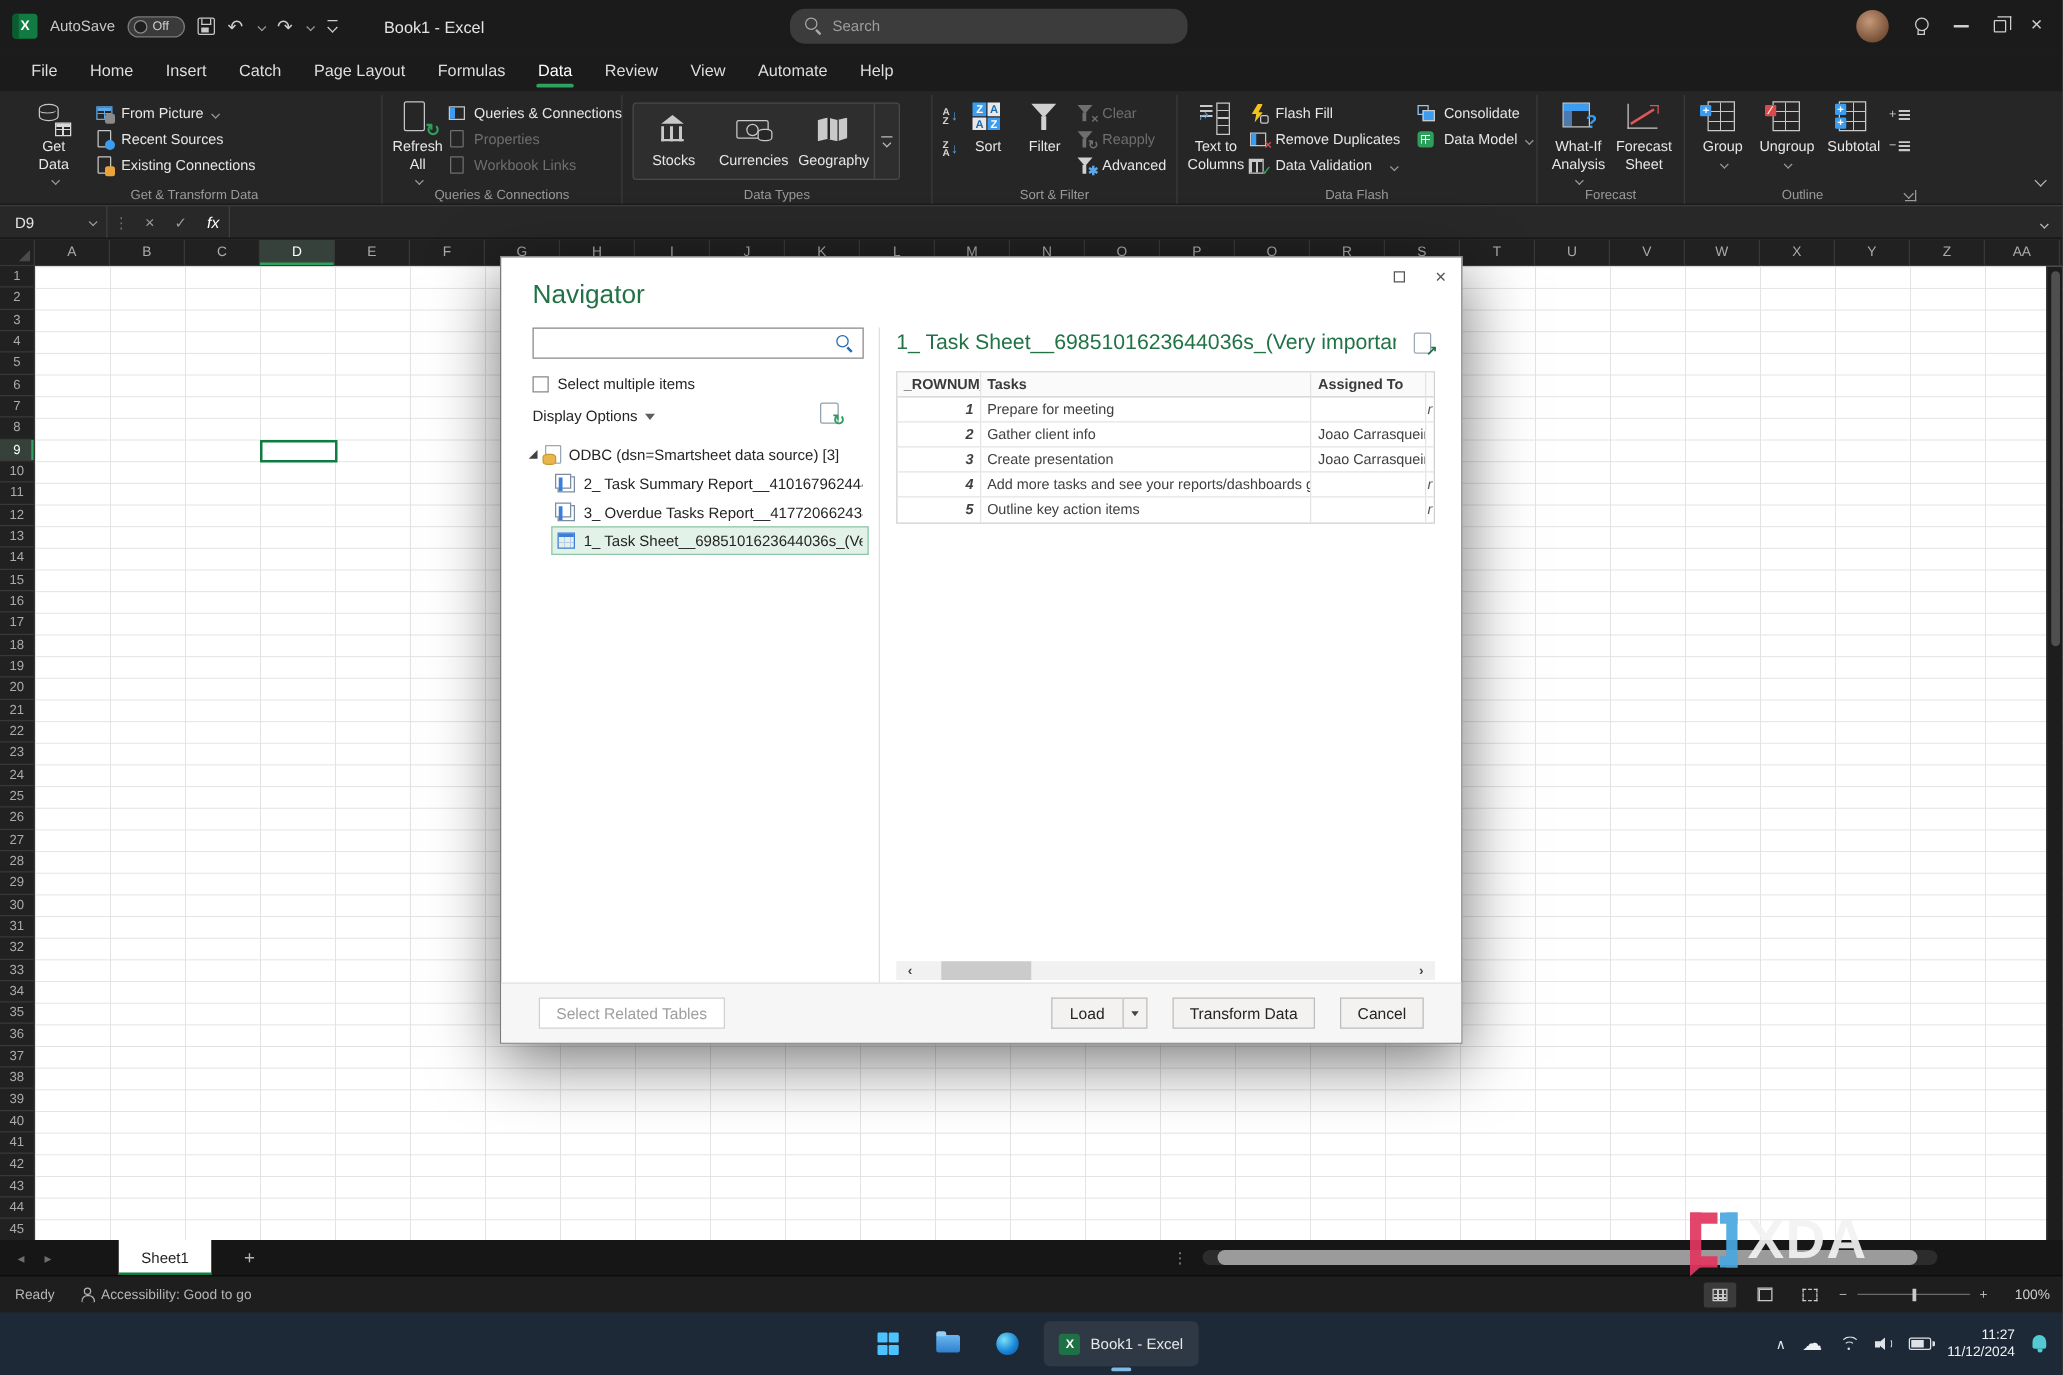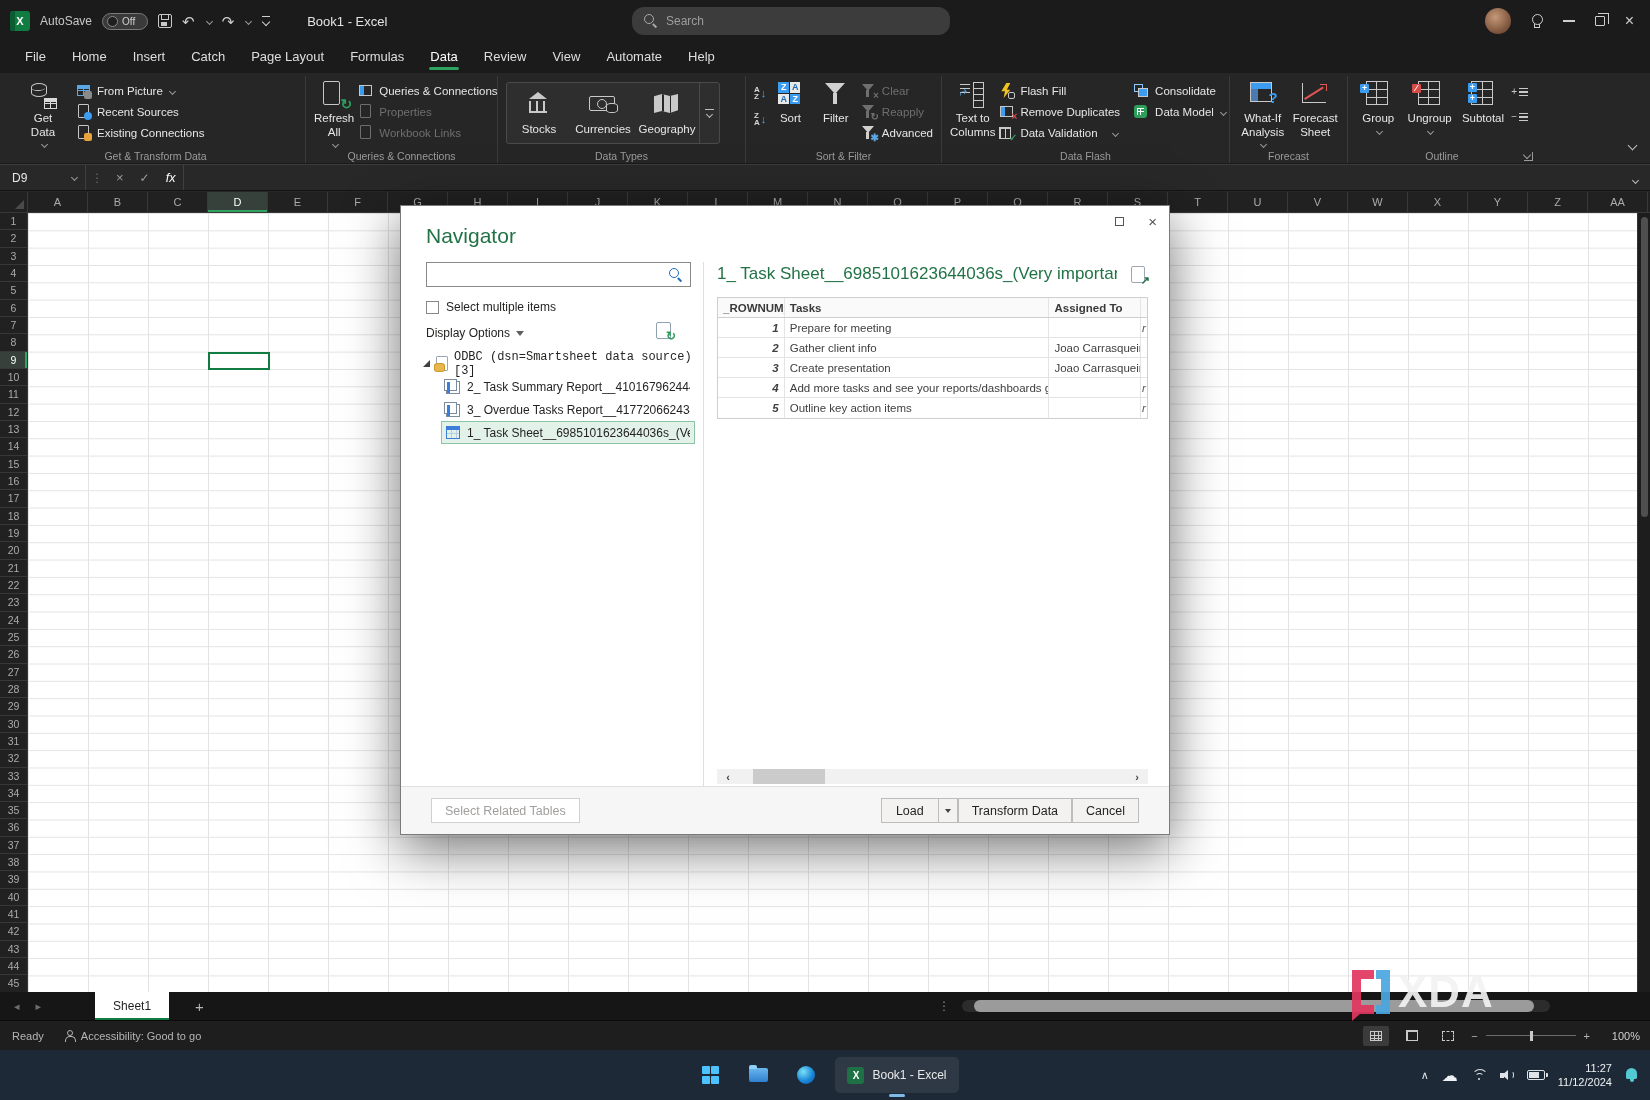--- a/index.html
+++ b/index.html
@@ -230,21 +230,21 @@
   .dlg-close { font-size:15px; color:#555; line-height:1; }
   .dlg-title { position:absolute; left:25px; top:18px; font-size:21px; color:#217346; }
   .dlg-search { position:absolute; left:25px; top:56px; width:265px; height:25px; border:1px solid #8a8886; display:flex; align-items:center; justify-content:flex-end; padding-right:7px; }
   .cbrow { position:absolute; left:25px; top:94px; display:flex; align-items:center; gap:7px; font-size:12px; }
   .cbox { width:13px; height:13px; border:1px solid #8a8886; background:#fff; }
   .dorow { position:absolute; left:25px; top:120px; display:flex; align-items:center; gap:6px; font-size:12px; }
   .tri-down { width:0; height:0; border-left:4px solid transparent; border-right:4px solid transparent; border-top:5px solid #605e5c; }
   .tree-refresh { position:absolute; left:255px; top:116px; width:15px; height:17px; border:1.2px solid #8fa0ae; border-radius:2px; }
   .tree-refresh::after { content:"↻"; position:absolute; right:-6px; bottom:-5px; color:#2e9e5b; font-weight:bold; font-size:12px; }
   .tree { position:absolute; left:22px; top:146px; width:272px; font-size:12px; }
-  .troot { display:flex; align-items:center; gap:6px; height:23px;font-family:Liberation Mono, monospace; }
+  .troot { display:flex; align-items:center; gap:6px; height:23px; }
   .exp-tri { width:0; height:0; border-bottom:7px solid #404040; border-left:7px solid transparent; }
   .odbc-ic { position:relative; width:13px; height:15px; border:1.2px solid #9aa7b5; border-radius:1px; background:#fff; }
   .odbc-ic::after { content:""; position:absolute; left:-3px; bottom:-2px; width:9px; height:7px; background:#e8b64c; border:1px solid #c79a2e; border-radius:4px/2.5px; }
   .titems { margin-left:18px; }
   .titem { display:flex; align-items:center; gap:7px; height:23px; padding:0 4px; border:1px solid transparent; }
   .titem.sel { background:#e3f2e9; border-color:#8cc5a4; }
   .tic { position:relative; width:14px; height:13px; flex:none; }
   .tic-report { border:1px solid #7c8ca0; background:#fff; margin-top:2px; }
   .tic-report::before { content:""; position:absolute; left:-3px; top:-3px; width:11px; height:10px; border:1px solid #7c8ca0; background:#fff; }
   .tic-report::after { content:""; position:absolute; left:0; top:0; width:3px; height:11px; background:#3b7dd8; }
@@ -265,21 +265,21 @@
   .pc-task { width:266px; }
   .pc-assigned { width:92px; }
   .pc-edge { width:6px; border-right:none; font-style:italic; color:#555; padding:0 0 0 1px; }
   .pv-scroll { position:absolute; left:316px; top:563px; width:431px; height:15px; background:#f1f1f1; display:flex; align-items:center; }
   .pv-scroll .arrow { width:22px; text-align:center; color:#444; font-size:11px; font-weight:bold; }
   .pv-scroll .track { position:relative; flex:1; height:100%; }
   .pv-scroll .thumb { position:absolute; left:14px; width:72px; top:0; bottom:0; background:#cbcbcb; }
   .dlg-footer { position:absolute; left:0; right:0; bottom:0; height:48px; background:#f6f6f6; border-top:1px solid #e0e0e0; display:flex; align-items:center; padding:0 30px; }
   .dbtn { height:25px; display:flex; align-items:center; padding:0 13px; border:1px solid #bfbdbb; background:#f3f2f1; font-size:12.5px; color:#252423; }
   .dbtn.dis { color:#a19f9d; background:#fff; border-color:#d2d0ce; }
-  .btn-cluster { margin-left:auto; display:flex; gap:0;padding-left:23px; }
+  .btn-cluster { margin-left:auto; display:flex; gap:20px;padding-left:23px; }
   .splitbtn { display:flex; }
   .splitbtn .main { border-right:none; padding:0 14px; }
   .splitbtn .arr { width:20px; display:flex; align-items:center; justify-content:center; border:1px solid #bfbdbb; background:#f3f2f1; height:25px; }
   .tri-sm { width:0; height:0; border-left:3.5px solid transparent; border-right:3.5px solid transparent; border-top:4.5px solid #444; }
 
   
   .watermark { position:absolute; left:1352px; top:970px; display:flex; align-items:center; gap:2px; opacity:0.92; z-index:50; }
   .wm-red { position:relative; width:22px; height:44px; border-left:9px solid #e2375f; border-top:9px solid #e2375f; border-bottom:9px solid #e2375f; }
   .wm-red::after { content:""; position:absolute; left:-9px; bottom:-16px; width:0; height:0; border-left:9px solid #e2375f; border-bottom:8px solid transparent; }
   .wm-blue { width:14px; height:44px; border-right:9px solid #4aa8e0; border-top:9px solid #4aa8e0; border-bottom:9px solid #4aa8e0; margin-right:6px; }

